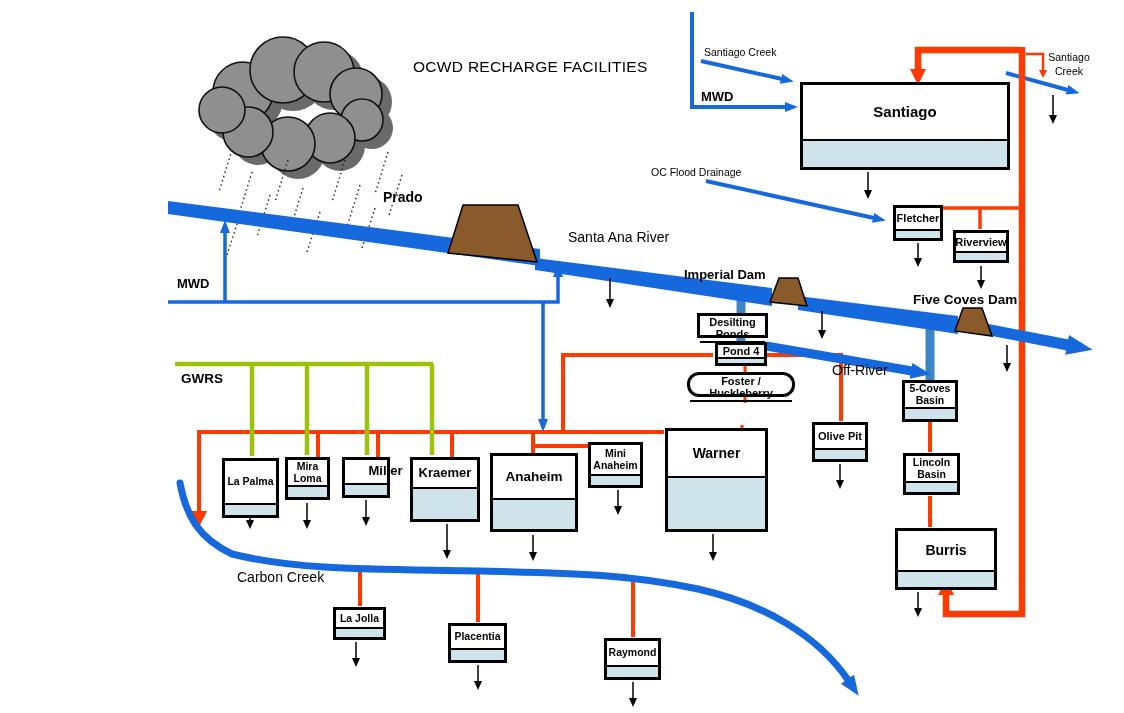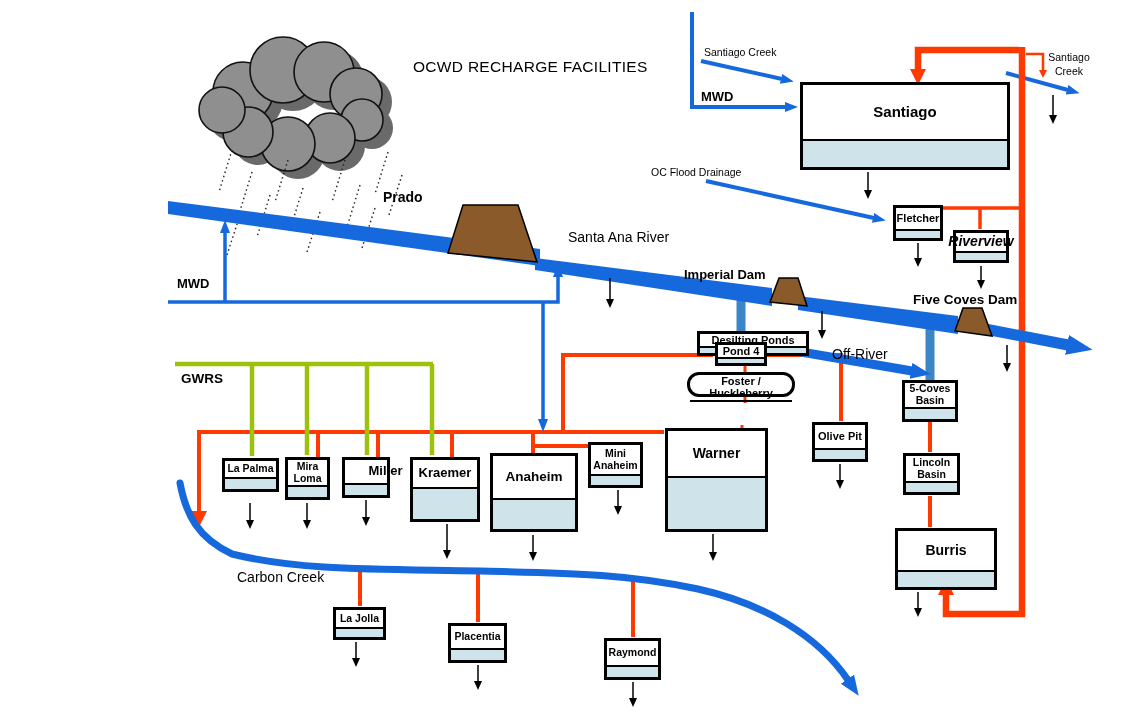--- a/index.html
+++ b/index.html
@@ -170,24 +170,24 @@
 
 <div class="fac" style="left:800px;top:82px;width:210px;height:88px;">
   <div class="lbl" style="font-size:15px;">Santiago</div>
   <div class="water" style="height:26px;"></div>
 </div>
 <div class="fac" style="left:893px;top:205px;width:50px;height:36px;">
   <div class="lbl" style="font-size:11px;border-radius:8px;">Fletcher</div>
   <div class="water" style="height:7px;"></div>
 </div>
 <div class="fac" style="left:953px;top:230px;width:56px;height:33px;">
-  <div class="lbl" style="font-size:14px;font-style:italic;">Riverview</div>
+  <div class="lbl" style="font-size:11px;">Riverview</div>
   <div class="water" style="height:7px;"></div>
 </div>
-<div class="fac" style="left:697px;top:331px;width:112px;height:25px;">
+<div class="fac" style="left:697px;top:313px;width:71px;height:25px;">
   <div class="lbl" style="font-size:11px;">Desilting Ponds</div>
   <div class="water" style="height:6px;"></div>
 </div>
 <div class="fac" style="left:715px;top:342px;width:52px;height:24px;">
   <div class="lbl" style="font-size:11px;">Pond 4</div>
   <div class="water" style="height:6px;"></div>
 </div>
 <div class="fac" style="left:687px;top:372px;width:108px;height:25px;border-radius:12px;">
   <div class="lbl" style="font-size:11px;">Foster / Huckleberry</div>
   <div class="water" style="height:6px;"></div>
@@ -211,21 +211,21 @@
 </div>
 <div class="fac" style="left:903px;top:453px;width:57px;height:42px;">
   <div class="lbl" style="font-size:10.5px;">Lincoln
 Basin</div>
   <div class="water" style="height:9px;"></div>
 </div>
 <div class="fac" style="left:895px;top:528px;width:102px;height:62px;">
   <div class="lbl" style="font-size:14px;border-radius:13px;">Burris</div>
   <div class="water" style="height:15px;"></div>
 </div>
-<div class="fac" style="left:222px;top:458px;width:57px;height:34px;justify-content:flex-end;">
+<div class="fac" style="left:222px;top:458px;width:57px;height:60px;justify-content:flex-end;">
   <div class="lbl" style="font-size:10.5px;">La Palma</div>
   <div class="water" style="height:10px;"></div>
 </div>
 <div class="fac" style="left:285px;top:457px;width:45px;height:43px;">
   <div class="lbl" style="font-size:10.5px;">Mira
 Loma</div>
   <div class="water" style="height:10px;"></div>
 </div>
 <div class="fac" style="left:342px;top:457px;width:48px;height:41px;">
   <div class="lbl" style="font-size:13px;padding-left:40px;">Miller</div>
@@ -261,17 +261,17 @@
 <div class="tag b" style="left:383px;top:189px;font-size:14px;">Prado</div>
 <div class="tag" style="left:568px;top:229px;font-size:14px;">Santa Ana River</div>
 <div class="tag b" style="left:177px;top:276px;font-size:13px;">MWD</div>
 <div class="tag b" style="left:701px;top:89px;font-size:13px;">MWD</div>
 <div class="tag" style="left:704px;top:46px;font-size:10.5px;">Santiago Creek</div>
 <div class="tag pre" style="left:1038px;top:51px;width:62px;font-size:10.5px;line-height:1.3;">Santiago
 Creek</div>
 <div class="tag" style="left:651px;top:166px;font-size:10.5px;">OC Flood Drainage</div>
 <div class="tag b" style="left:684px;top:267px;font-size:13px;">Imperial Dam</div>
 <div class="tag b" style="left:869px;top:292px;font-size:13.5px;padding-left:44px;">Five Coves Dam</div>
-<div class="tag" style="left:832px;top:346px;font-size:14px;">Off-River</div>
+<div class="tag" style="left:832px;top:362px;font-size:14px;">Off-River</div>
 <div class="tag b" style="left:181px;top:371px;font-size:13.5px;">GWRS</div>
 <div class="tag" style="left:237px;top:569px;font-size:14px;">Carbon Creek</div>
 
 </div>
 
 </body></html>

